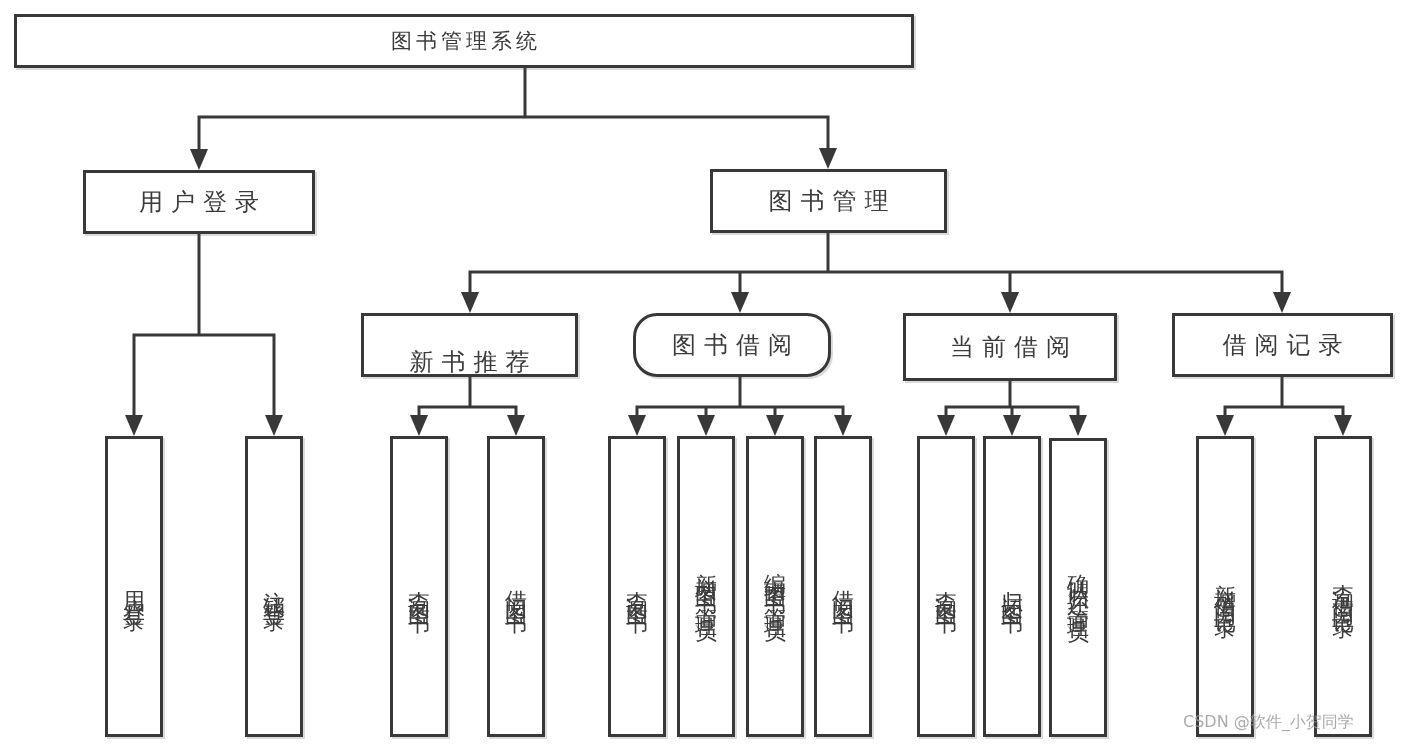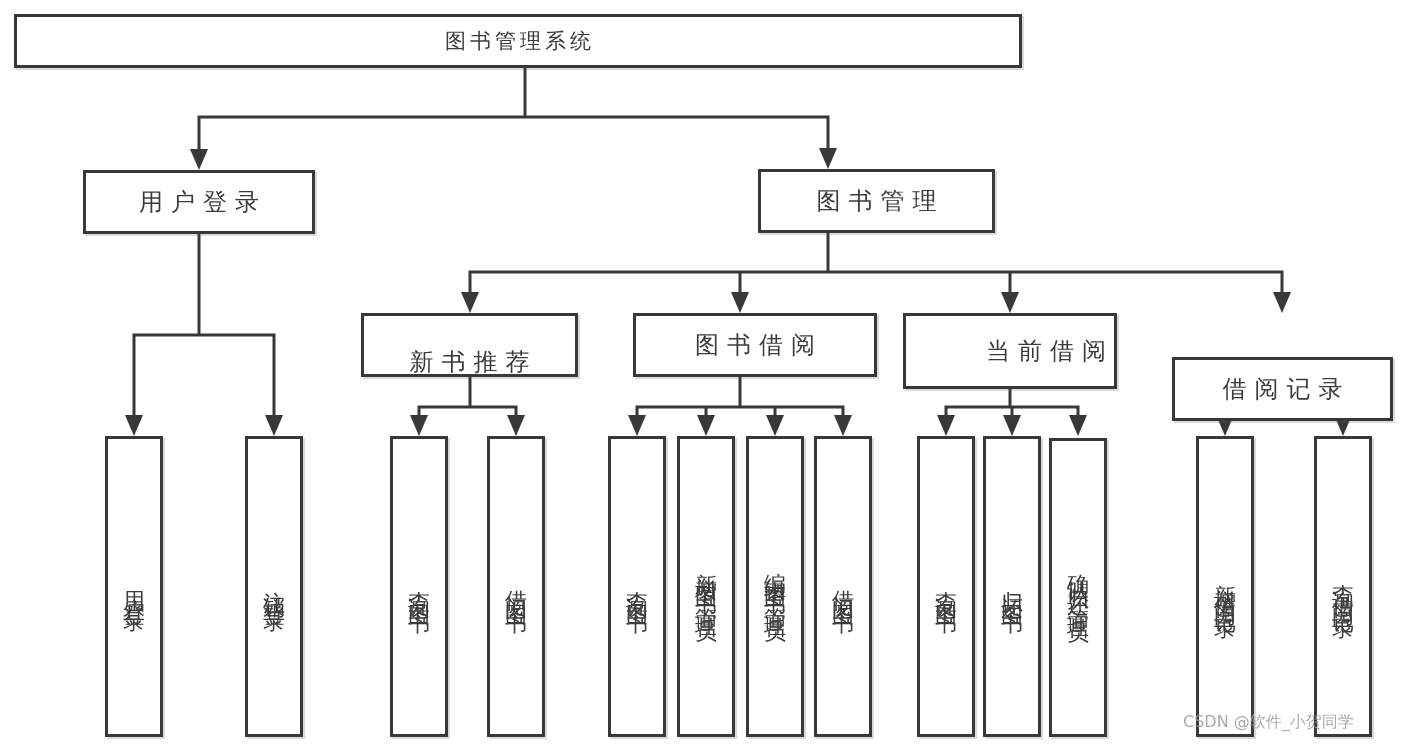--- a/index.html
+++ b/index.html
@@ -104,41 +104,41 @@
       <polygon class="arrow" points="1069,415 1087,415 1078,436"></polygon>
     </g>
 
     <g>
       <path class="wire" d="M1282 377 V407 M1223.5 407 H1344.5 M1225 407 V420 M1343 407 V420"></path>
       <polygon class="arrow" points="1216,415 1234,415 1225,436"></polygon>
       <polygon class="arrow" points="1334,415 1352,415 1343,436"></polygon>
     </g>
   </svg>
 
-  <div class="box" style="left:14px;top:14px;width:1008px;height:54px;">
+  <div class="box" style="left:14px;top:14px;width:900px;height:54px;">
     <span class="hlabel root-label">图书管理系统</span>
   </div>
 
   <div class="box" style="left:83px;top:170px;width:232px;height:64px;">
     <span class="hlabel">用户登录</span>
   </div>
-  <div class="box" style="left:710px;top:169px;width:237px;height:64px;margin-left:48px;">
+  <div class="box" style="left:710px;top:169px;width:237px;height:64px;">
     <span class="hlabel">图书管理</span>
   </div>
 
   <div class="box" style="left:361px;top:313px;width:217px;height:64px;align-items:flex-end;">
     <span class="hlabel">新书推荐</span>
   </div>
-  <div class="box" style="left:633px;top:313px;width:244px;height:64px;">
+  <div class="box" style="left:633px;top:313px;width:198px;height:64px;border-radius:24px;">
     <span class="hlabel">图书借阅</span>
   </div>
-  <div class="box" style="left:903px;top:313px;width:214px;height:76px;justify-content:flex-end;">
+  <div class="box" style="left:903px;top:313px;width:214px;height:68px;">
     <span class="hlabel">当前借阅</span>
   </div>
-  <div class="box" style="left:1172px;top:313px;width:221px;height:64px;margin-top:44px;">
+  <div class="box" style="left:1172px;top:313px;width:221px;height:64px;">
     <span class="hlabel">借阅记录</span>
   </div>
 
   <div class="box leaf" style="left:105px;top:436px;width:58px;height:301px;">
     <span>用户登录</span>
   </div>
   <div class="box leaf" style="left:245px;top:436px;width:58px;height:301px;">
     <span>注销登录</span>
   </div>
 

